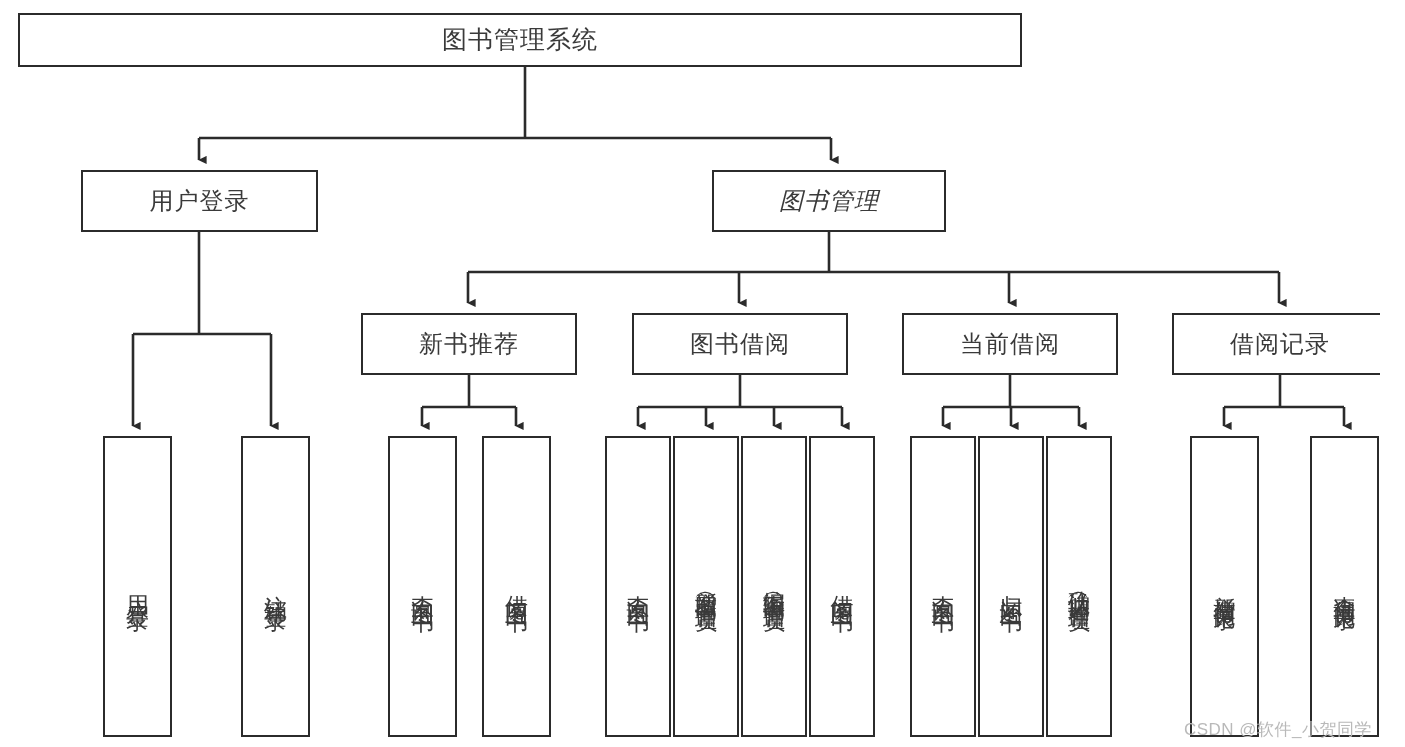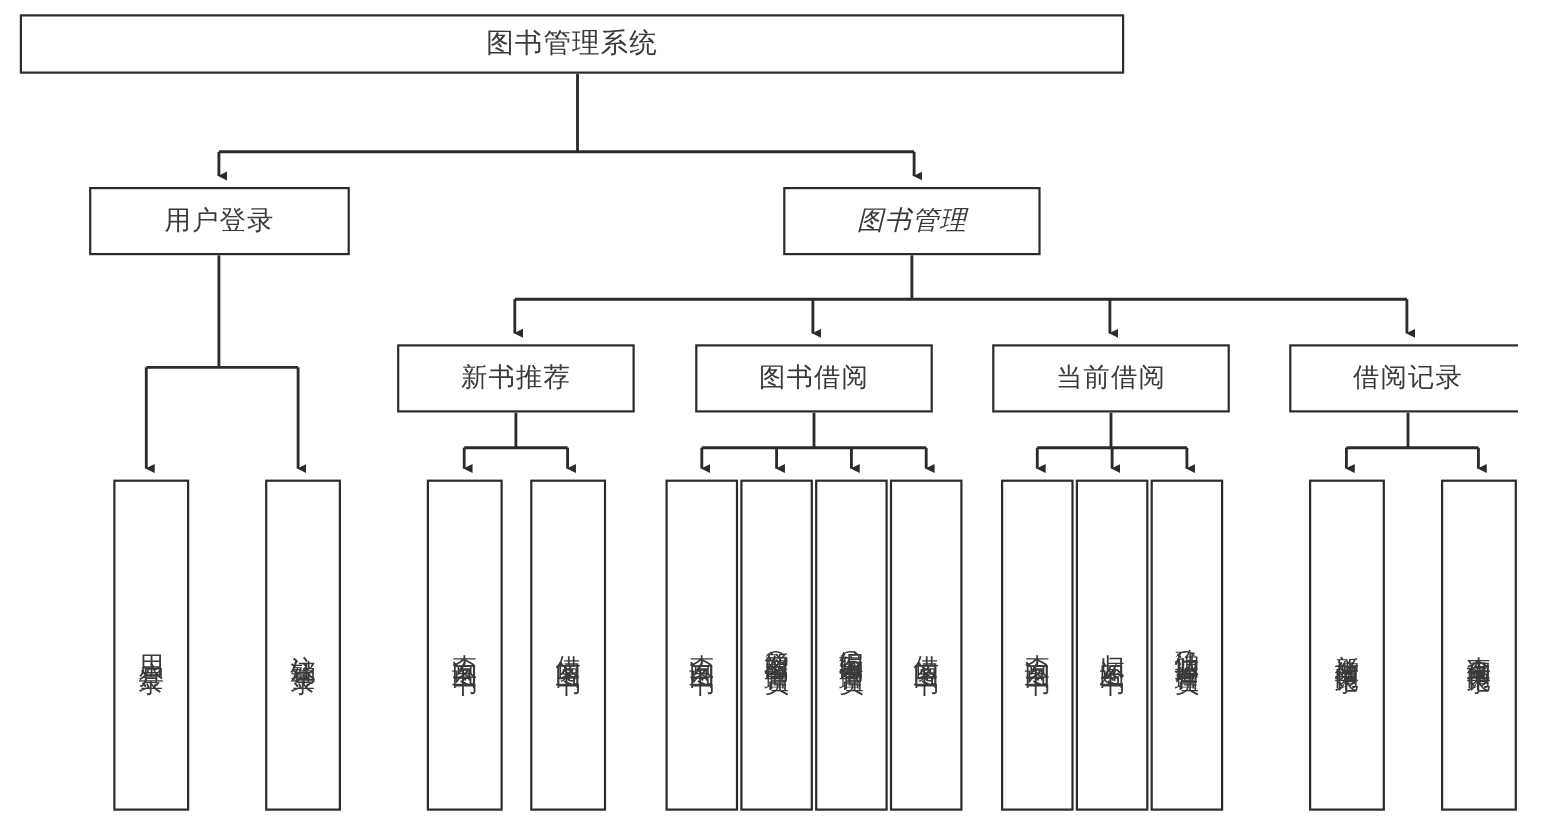--- a/index.html
+++ b/index.html
@@ -189,14 +189,15 @@
     <span class="leaf-text">确认归还（管理员）</span>
   </div>
 
   <div class="node leaf tall-text" style="left:1190px; top:436px; width:69px; height:301px;">
     <span class="leaf-text">新增借阅记录</span>
   </div>
   <div class="node leaf tall-text" style="left:1310px; top:436px; width:69px; height:301px;">
     <span class="leaf-text">查询借阅记录</span>
   </div>
 
+  <div class="watermark">CSDN @软件_小贺同学</div>
 
 </div>
 
 </body></html>

